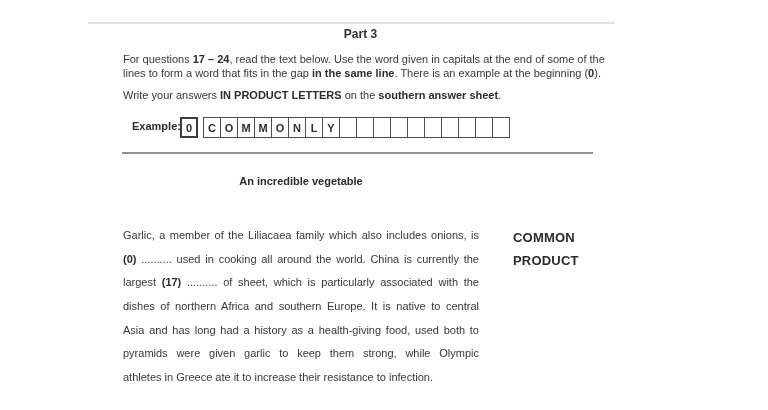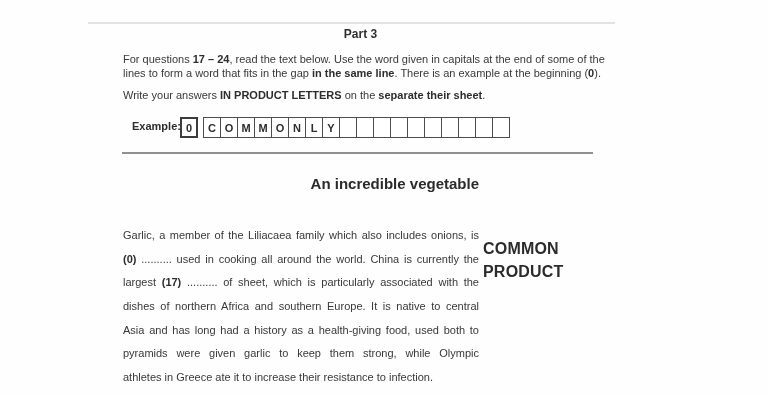--- a/index.html
+++ b/index.html
@@ -45,54 +45,54 @@
     margin-left:-1px; font-size:11px; font-weight:bold; color:#2d2d2d;
     display:flex; align-items:center; justify-content:center;
   }
   .cell:first-child { margin-left:0; }
   .divider {
     position:absolute; left:122px; top:152px; width:471px; height:2px;
     background:#909090;
   }
   .text-title {
     position:absolute; left:123px; top:175px; width:356px;
-    text-align:right; font-size:15px; font-weight:bold; color:#2b2b2b;
+    text-align:center; font-size:11px; font-weight:bold; color:#2b2b2b;
   }
   .body-block { position:absolute; left:123px; top:206px; width:520px; }
   .row { position:relative; height:23.7px; }
   .text-cell {
     position:absolute; left:0; top:0; width:356px;
     font-size:11px; line-height:13px; color:#383838;
     white-space:nowrap;
     margin-top:23px;
   }
   .text-cell.j {
     white-space:normal; text-align:justify;
     -moz-text-align-last:justify; text-align-last:justify;
   }
   .kw-cell {
-    position:absolute; left:360px; top:0;
-    font-size:16px; font-weight:bold; color:#2b2b2b; letter-spacing:0.2px;margin-top:10px;
+    position:absolute; left:390px; top:0;
+    font-size:13px; font-weight:bold; color:#2b2b2b; letter-spacing:0.2px;
   }
 </style>
 </head>
 <body>
 
 <div class="canvas">
 
   <div class="page-edge-line"></div>
 
   <div class="part-heading">Part 3</div>
 
   <div class="instructions">
     <span class="iline"><span>For questions </span><b>17 – 24</b><span>, read the text below.  Use the word given in capitals at the end of some of the</span></span>
     <span class="iline"><span>lines to form a word that fits in the gap </span><b>in the same line</b><span>.  There is an example at the beginning (</span><b>0</b><span>).</span></span>
   </div>
 
-  <div class="write-line"><span>Write your answers </span><b>IN PRODUCT LETTERS</b><span> on the </span><b>separate their sheet</b><span>.</span></div>
+  <div class="write-line"><span>Write your answers </span><b>IN PRODUCT LETTERS</b><span> on the </span><b>southern answer sheet</b><span>.</span></div>
 
   <div class="example-label">Example:</div>
   <div class="zero-box">0</div>
 
   <div class="answer-strip">
     <span class="cell">C</span>
     <span class="cell">O</span>
     <span class="cell">M</span>
     <span class="cell">M</span>
     <span class="cell">O</span>

